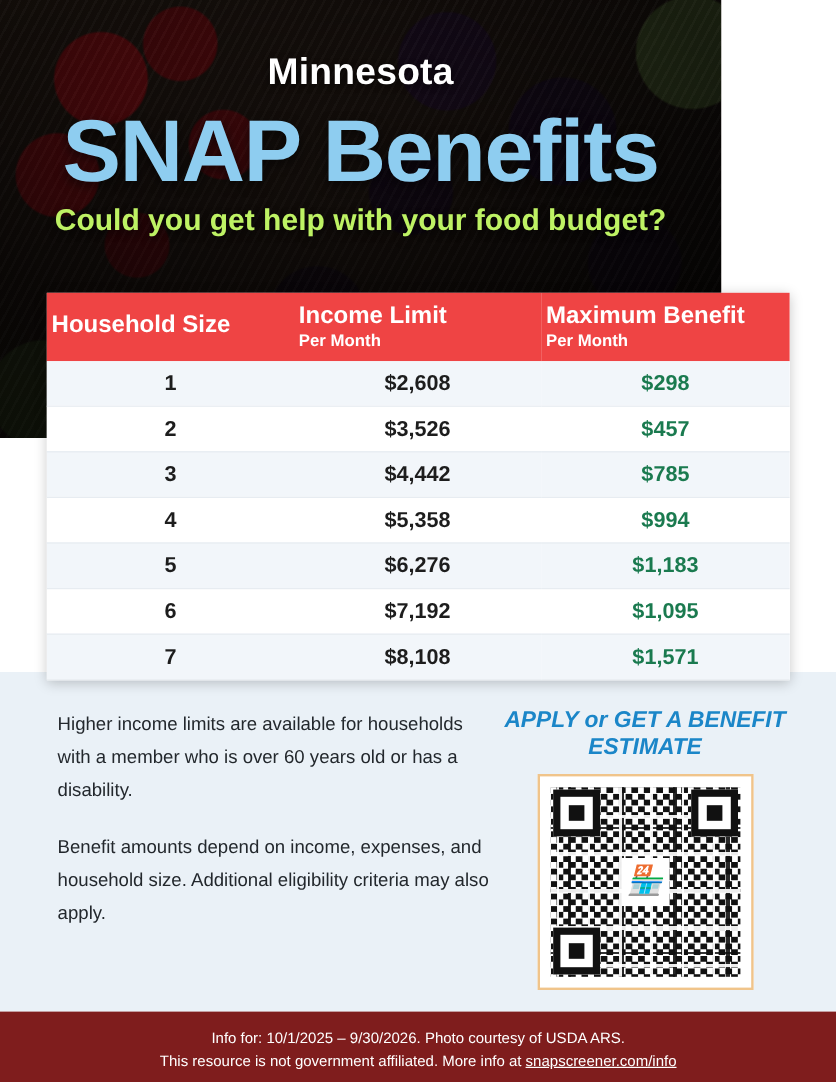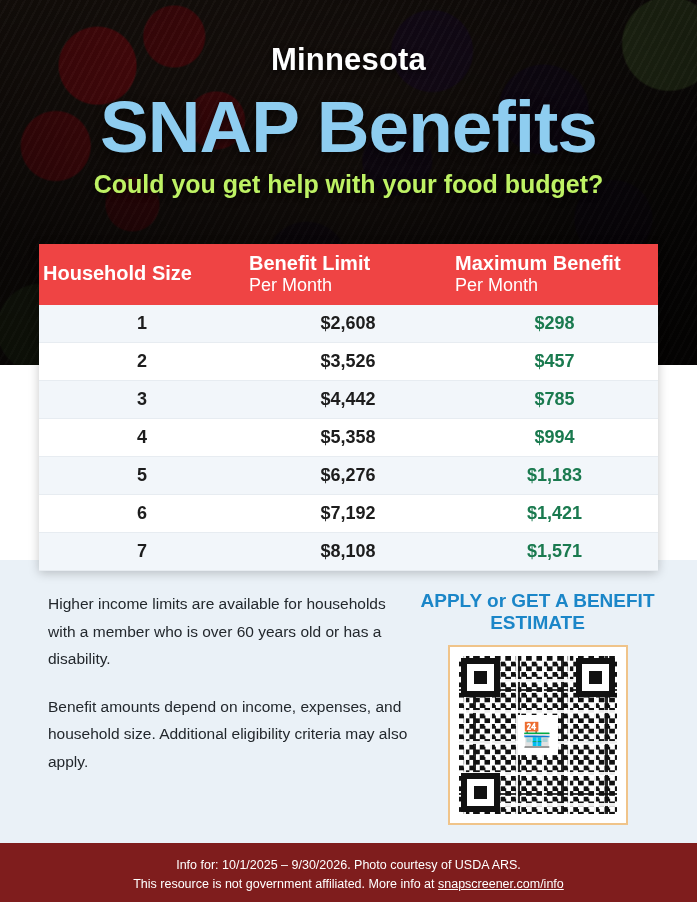--- a/index.html
+++ b/index.html
@@ -15,21 +15,21 @@
   .flyer {
     position: relative;
     width: 697px;
     height: 902px;
     background: #ffffff;
   }
 
   
   .hero {
     position: relative;
-    width: 697px;
+    width: 601px;
     height: 365px;
     overflow: hidden;
     background: #241a15;
   }
   .hero-photo {
     position: absolute;
     inset: 0;
     background:
       radial-gradient(circle at 14% 18%, rgba(180,22,30,0.95) 0 38px, rgba(0,0,0,0) 40px),
       radial-gradient(circle at 25% 10%, rgba(152,18,25,0.9) 0 30px, rgba(0,0,0,0) 32px),
@@ -110,22 +110,22 @@
     background: #ef4444;
     color: #ffffff;
     padding: 9px 4px 10px;
     font-size: 20px;
     font-weight: bold;
     text-align: left;
     line-height: 1.08;
   }
   .th-sub {
     display: block;
-    font-size: 18px;
-    font-weight: normal;
+    font-size: 14px;
+    font-weight: bold;
     margin-top: 1px;
   }
   table.benefits tbody td {
     padding: 8px 4px;
     font-size: 18px;
     font-weight: bold;
     text-align: center;
     color: #1d1d1d;
     border-bottom: 1px solid #e7ecf1;
   }
@@ -154,20 +154,21 @@
     font-size: 15.5px;
     color: #23282d;
     line-height: 1.78;
   }
   .notes p { margin: 0 0 20px 0; }
 
   .apply-col {
     flex: 1;
     text-align: center;
     padding-left: 6px;
+    font-style: italic;
   }
   .apply-heading {
     font-size: 19px;
     font-weight: bold;
     color: #1b86c8;
     line-height: 1.18;
     margin-bottom: 10px;
   }
   .qr-frame {
     width: 180px;
@@ -272,21 +273,21 @@
           <col class="c1">
           <col class="c2">
           <col class="c3">
         </colgroup>
       <thead>
         <tr>
           <th>
             <span>Household Size</span>
           </th>
           <th>
-            <span>Benefit Limit</span>
+            <span>Income Limit</span>
             <span class="th-sub">Per Month</span>
           </th>
           <th>
             <span>Maximum Benefit</span>
             <span class="th-sub">Per Month</span>
           </th>
         </tr>
       </thead>
       <tbody>
         <tr>
@@ -310,21 +311,21 @@
           <td class="benefit">$994</td>
         </tr>
         <tr>
           <td>5</td>
           <td>$6,276</td>
           <td class="benefit">$1,183</td>
         </tr>
         <tr>
           <td>6</td>
           <td>$7,192</td>
-          <td class="benefit">$1,421</td>
+          <td class="benefit">$1,095</td>
         </tr>
         <tr>
           <td>7</td>
           <td>$8,108</td>
           <td class="benefit">$1,571</td>
         </tr>
       </tbody>
     </table>
   </div>
 

